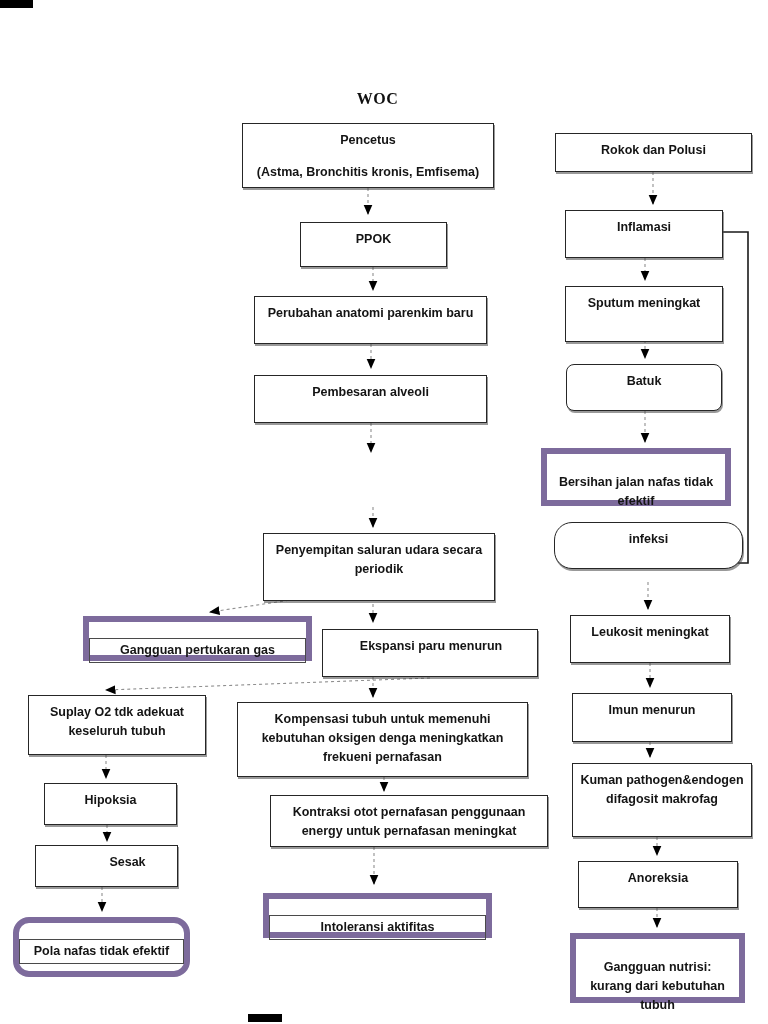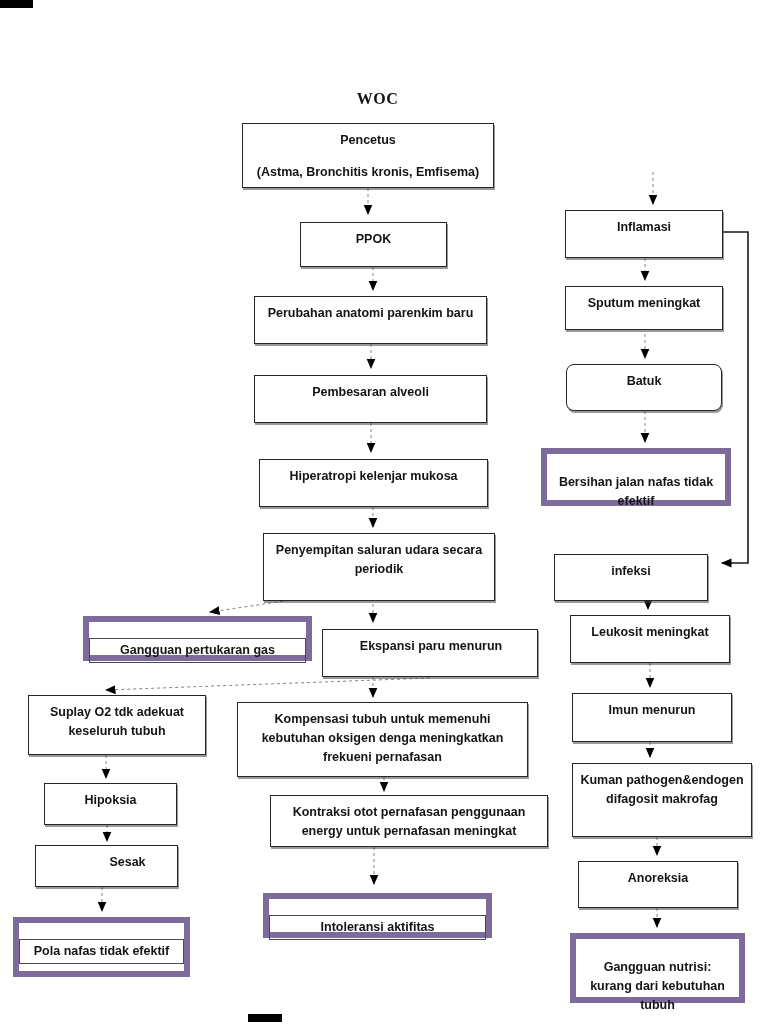--- a/index.html
+++ b/index.html
@@ -111,23 +111,20 @@
   </div>
   <div class="box" style="left:300px;top:222px;width:147px;height:45px;">
     <span class="lbl">PPOK</span>
   </div>
   <div class="box" style="left:254px;top:296px;width:233px;height:48px;">
     <span class="lbl">Perubahan anatomi parenkim baru</span>
   </div>
   <div class="box" style="left:254px;top:375px;width:233px;height:48px;align-items:center;">
     <span class="lbl">Pembesaran alveoli</span>
   </div>
-  <div class="box" style="left:259px;top:459px;width:229px;height:48px;">
-    <span class="lbl">Hiperatropi kelenjar mukosa</span>
-  </div>
   <div class="box" style="left:263px;top:533px;width:232px;height:68px;">
     <span class="lbl">Penyempitan saluran udara secara periodik</span>
   </div>
   <div class="box purple" style="left:83px;top:616px;width:229px;height:45px;">
     <div class="inner">
       <span class="lbl">Gangguan pertukaran gas</span>
     </div>
   </div>
   <div class="box" style="left:322px;top:629px;width:216px;height:48px;padding-left:8px;">
     <span class="lbl">Ekspansi paru menurun</span>
@@ -135,53 +132,56 @@
 
   <div class="box" style="left:28px;top:695px;width:178px;height:60px;align-items:flex-end;">
     <span class="lbl">Suplay O2 tdk adekuat keseluruh tubuh</span>
   </div>
   <div class="box" style="left:44px;top:783px;width:133px;height:42px;">
     <span class="lbl">Hipoksia</span>
   </div>
   <div class="box" style="left:35px;top:845px;width:143px;height:42px;padding-left:48px;">
     <span class="lbl">Sesak</span>
   </div>
-  <div class="box purple" style="left:13px;top:917px;width:177px;height:60px;">
+  <div class="box purple" style="left:13px;top:917px;width:177px;height:60px;border-radius:16px;">
     <div class="inner">
       <span class="lbl">Pola nafas tidak efektif</span>
     </div>
   </div>
 
   <div class="box" style="left:237px;top:702px;width:291px;height:75px;">
     <span class="lbl">Kompensasi tubuh untuk memenuhi kebutuhan oksigen denga meningkatkan frekueni pernafasan</span>
   </div>
   <div class="box" style="left:253px;top:795px;width:278px;height:52px;margin-left:17px;">
     <span class="lbl">Kontraksi otot pernafasan penggunaan energy untuk pernafasan meningkat</span>
   </div>
   <div class="box purple" style="left:263px;top:893px;width:229px;height:45px;">
     <div class="inner">
       <span class="lbl">Intoleransi aktifitas</span>
     </div>
   </div>
 
+  <div class="box" style="left:555px;top:133px;width:197px;height:39px;">
+    <span class="lbl">Rokok dan Polusi</span>
+  </div>
   <div class="box" style="left:565px;top:210px;width:158px;height:48px;">
     <span class="lbl">Inflamasi</span>
   </div>
-  <div class="box" style="left:565px;top:286px;width:158px;height:44px;">
+  <div class="box" style="left:565px;top:286px;width:158px;height:56px;">
     <span class="lbl">Sputum meningkat</span>
   </div>
   <div class="box" style="left:566px;top:364px;width:156px;height:47px;border-radius:8px;">
     <span class="lbl">Batuk</span>
   </div>
   <div class="box purple" style="left:541px;top:448px;width:190px;height:58px;">
     <div class="inner no-line">
       <span class="lbl">Bersihan jalan nafas tidak efektif</span>
     </div>
   </div>
-  <div class="box" style="left:554px;top:554px;width:154px;height:47px;">
+  <div class="box" style="left:554px;top:522px;width:189px;height:47px;border-radius:18px;">
     <span class="lbl">infeksi</span>
   </div>
   <div class="box" style="left:570px;top:615px;width:160px;height:48px;">
     <span class="lbl">Leukosit meningkat</span>
   </div>
   <div class="box" style="left:572px;top:693px;width:160px;height:49px;">
     <span class="lbl">Imun menurun</span>
   </div>
   <div class="box" style="left:572px;top:763px;width:180px;height:74px;">
     <span class="lbl">Kuman pathogen&amp;endogen difagosit makrofag</span>

